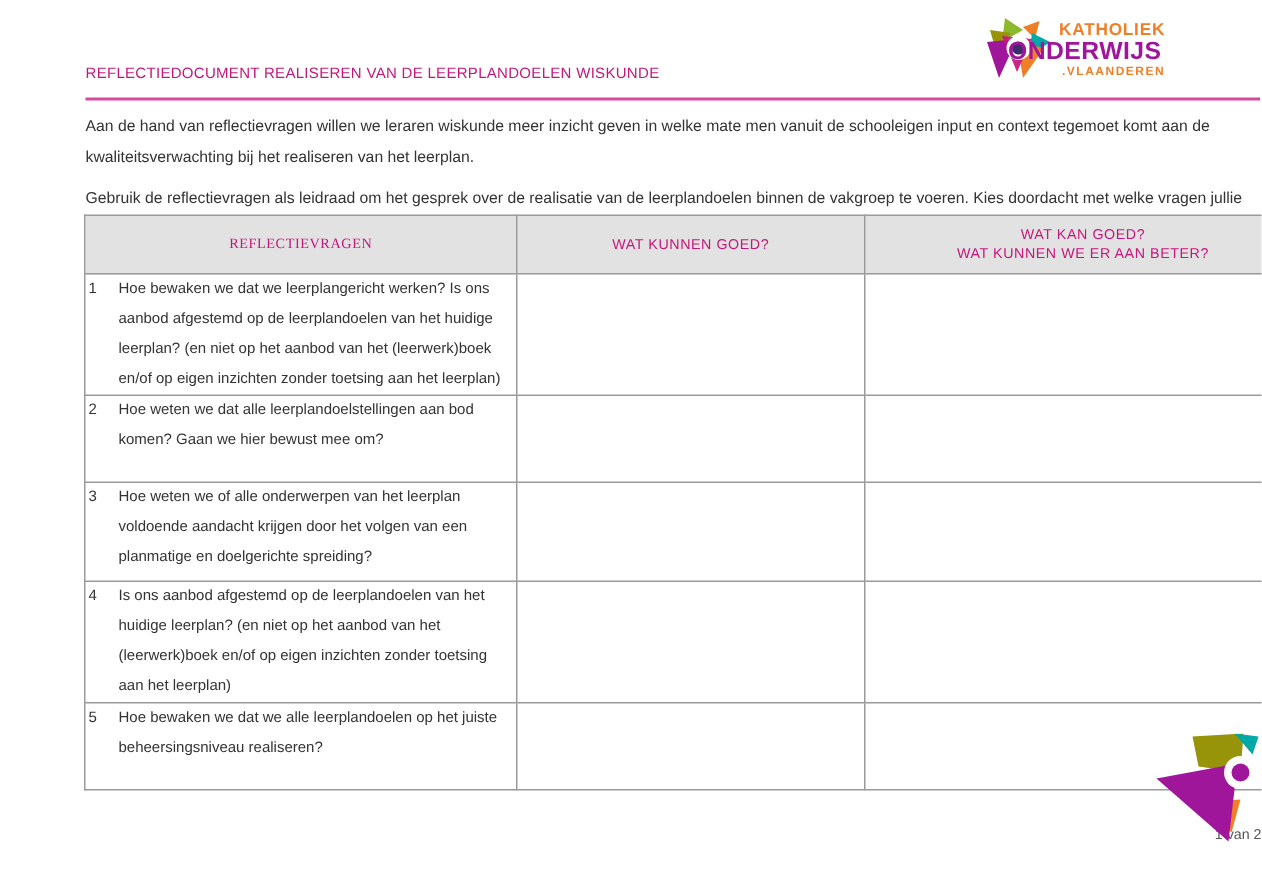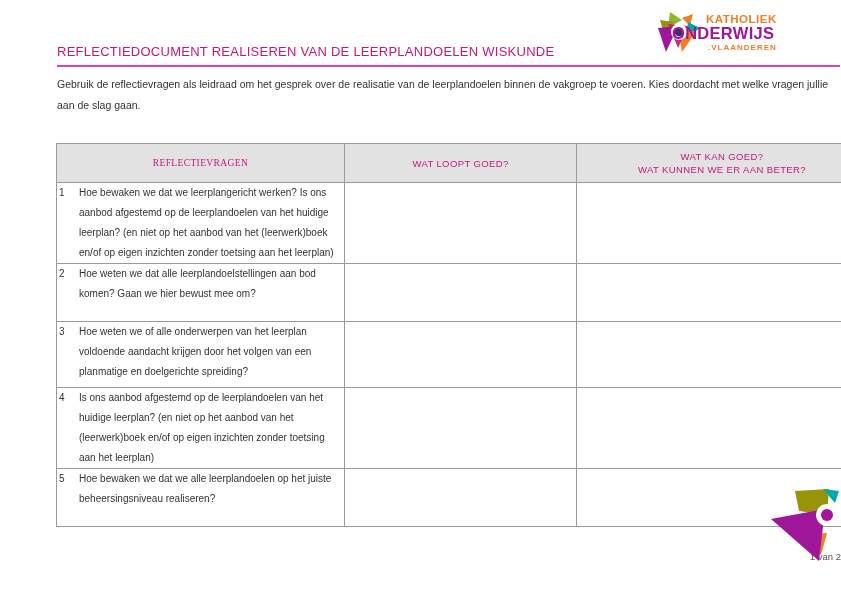--- a/index.html
+++ b/index.html
@@ -23,21 +23,21 @@
     left: 652px;
     width: 145px;
     height: 48px;
   }
 
   
   #doc-title {
     position: absolute;
     left: 57px;
     top: 44px;
-    font-size: 13px;
+    font-size: 10px;
     letter-spacing: 0.02em;
     color: #C4177C;
     font-weight: 400;
     white-space: nowrap;
   }
   #title-rule {
     position: absolute;
     left: 57px;
     top: 65px;
     width: 783px;
@@ -151,28 +151,29 @@
     <text x="54" y="15" font-family="Liberation Sans, sans-serif" font-size="11.5" font-weight="bold" fill="#F07E26" letter-spacing="0.5">KATHOLIEK</text>
     <text x="20" y="31" font-family="Liberation Sans, sans-serif" font-size="16.5" font-weight="bold" fill="#A0169B" letter-spacing="0.3">ONDERWIJS</text>
     <text x="56" y="42" font-family="Liberation Sans, sans-serif" font-size="8" font-weight="bold" fill="#F07E26" letter-spacing="1">.VLAANDEREN</text>
   </svg>
 </div>
 
 <div id="doc-title">REFLECTIEDOCUMENT REALISEREN VAN DE LEERPLANDOELEN WISKUNDE</div>
 <div id="title-rule"></div>
 
 <div id="intro">
+  <p>Aan de hand van reflectievragen willen we leraren wiskunde meer inzicht geven in welke mate men vanuit de schooleigen input en context tegemoet komt aan de kwaliteitsverwachting bij het realiseren van het leerplan.</p>
   <p>Gebruik de reflectievragen als leidraad om het gesprek over de realisatie van de leerplandoelen binnen de vakgroep te voeren. Kies doordacht met welke vragen jullie aan de slag gaan.</p>
 </div>
 
 <table id="reflect-table">
   <thead>
     <tr>
       <th class="col-q">REFLECTIEVRAGEN</th>
-      <th class="col-good">WAT LOOPT GOED?</th>
+      <th class="col-good">WAT KUNNEN GOED?</th>
       <th class="col-bet">
         <span>WAT KAN GOED?</span><br>
         <span>WAT KUNNEN WE ER AAN BETER?</span>
       </th>
     </tr>
   </thead>
   <tbody>
 
     <tr style="height:80px">
       <td class="q-cell">

